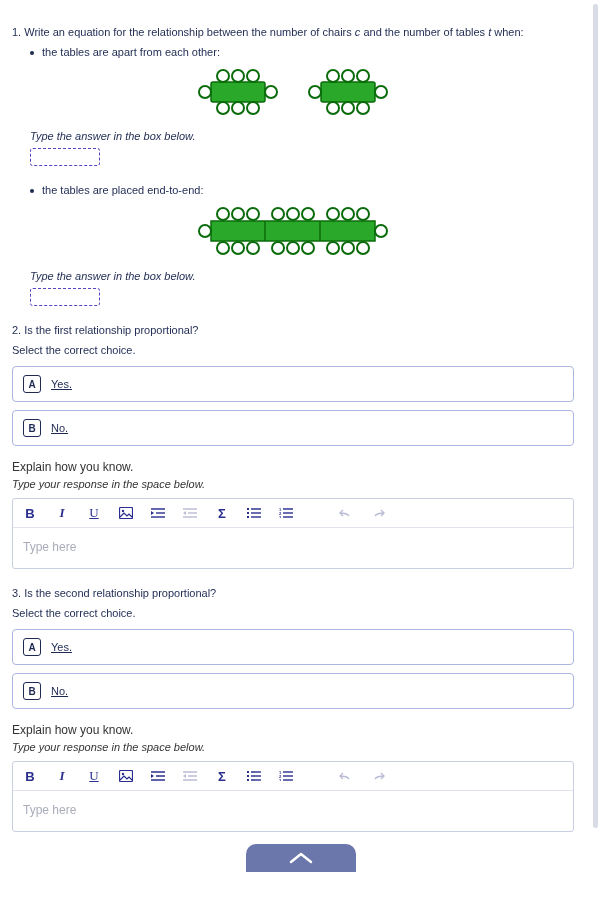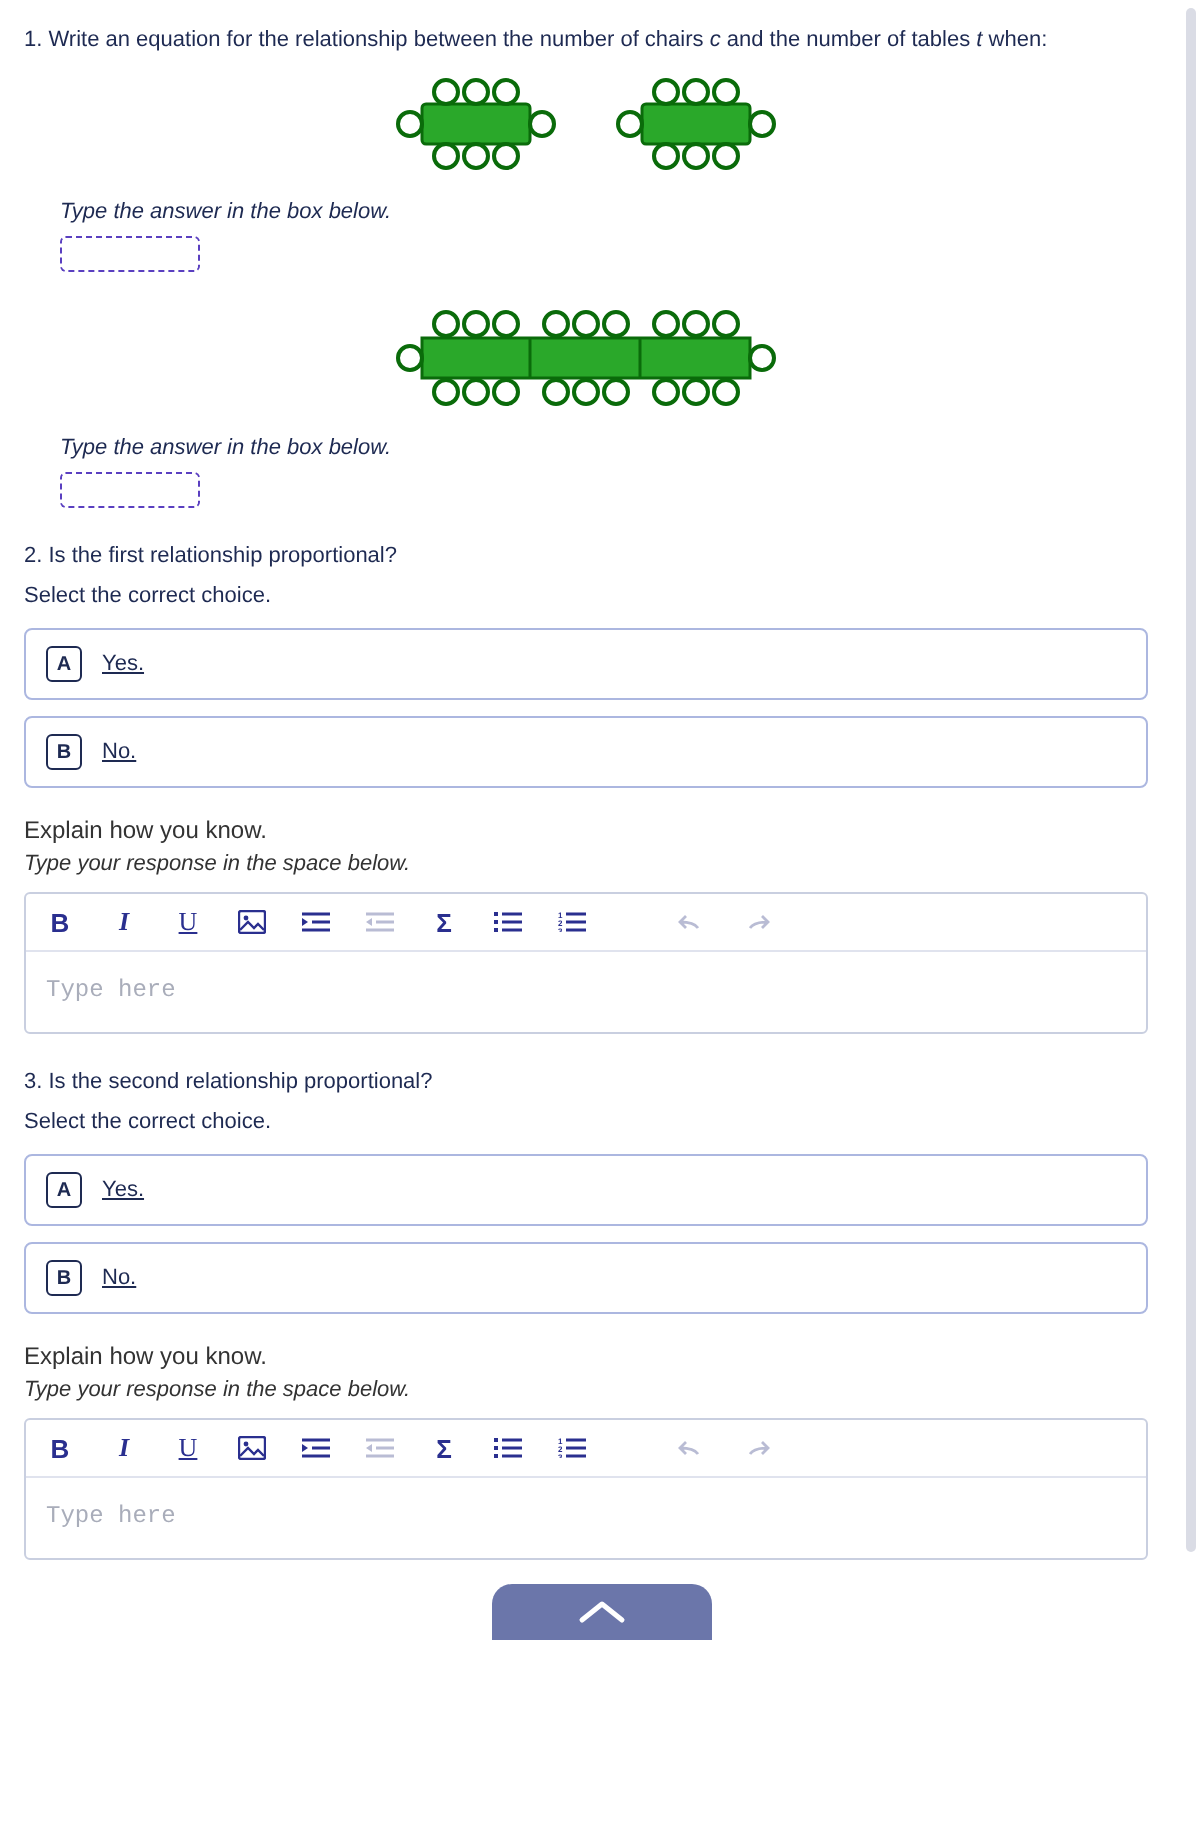--- a/index.html
+++ b/index.html
@@ -1,54 +1,58 @@
 <!DOCTYPE html>
 <html><head>
 <meta charset="utf-8">
 <style>
   * { box-sizing: border-box; margin: 0; padding: 0; }
   body { font-family: Arial, Helvetica, sans-serif; font-size: 11px; color: #1e2a52; background: #fff; width: 602px; position: relative; }
-  .page { padding: 8px 28px 40px 12px; }
+  .page { padding: 8px 28px 40px 12px; margin-top: 12px; }
   .q-text { color: #1e2a52; margin: 6px 0 8px 0; font-size: 11px; }
   .math-i { font-style: italic; }
   .bullet-row { display: flex; align-items: flex-start; margin: 4px 0 6px 18px; font-size: 11px; }
   .dot { width:4px; height:4px; border-radius:50%; background:#1e2a52; margin:5px 8px 0 0; flex-shrink:0; }
   .instr { font-size: 11px; margin: 10px 0 6px 18px; font-style: italic; }
   .answer-box { width: 70px; height: 18px; border: 1px dashed #5a3fc0; border-radius: 3px; margin: 0 0 14px 18px; background:#fff; }
   .figure { display:flex; justify-content:center; margin:6px 0 10px 0; }
   .select-instr { font-size: 11px; margin: 6px 0 10px 0; }
   .choice { border: 1px solid #acb7e0; border-radius: 4px; padding: 8px 10px; margin: 0 0 8px 0; display:flex; align-items:center; cursor:pointer; }
   .choice-letter { border:1.5px solid #1e2a52; border-radius:3px; width:18px; height:18px; display:flex; align-items:center; justify-content:center; font-size:10px; font-weight:600; color:#1e2a52; margin-right:10px; flex-shrink:0; }
   .choice-label { font-size:11px;text-decoration:underline; }
   .explain { font-size: 12px; margin: 14px 0 4px 0; color:#333; }
   .response-instr { font-size: 11px; margin: 0 0 8px 0; color:#333;font-style:italic; }
   .editor { border:1px solid #c9cfe0; border-radius:3px; overflow:hidden; }
   .toolbar { display:flex; align-items:center; padding:6px 10px; border-bottom:1px solid #e0e3ee; gap:18px; }
   .tb-btn { font-size:13px; color:#2a2f8f; cursor:pointer; font-weight:bold; display:flex; align-items:center; justify-content:center; min-width:14px; }
   .tb-btn.italic { font-style:italic; font-family:'Times New Roman',serif; font-weight:bold; }
   .tb-btn.underline { text-decoration:underline; font-family:'Times New Roman',serif; font-weight:normal; }
   .tb-btn.light { color:#b9bcd4; font-weight:normal; }
   .tb-sep { width:10px; }
-  .editor-body { padding:12px 10px 14px 10px; font-size:12px; color:#a9adba;font-family:Liberation Mono, monospace; }
+  .editor-body { padding:12px 10px 14px 10px; font-size:12px; color:#a9adba; }
   .scroll-arrow { position:absolute; left:50%; transform:translateX(-50%); bottom:0; width:110px; height:28px; background:#6b76aa; border-radius:10px 10px 0 0; display:flex; align-items:center; justify-content:center; }
   .scroll-arrow svg { width:26px; height:14px; }
   .side-line { position:absolute; right:4px; top:4px; bottom:44px; width:5px; background:#dadce5; border-radius:3px; }
   .svg-fig { display:block; }
 </style>
 </head>
 <body>
 
 <div class="side-line"></div>
 
 <div class="page">
 
   <div class="q-text">
     <span>1. Write an equation for the relationship between the number of chairs </span><span class="math-i">c</span><span> and the number of tables </span><span class="math-i">t</span><span> when:</span>
   </div>
 
+  <div class="bullet-row">
+    <div class="dot"></div>
+    <div>the tables are apart from each other:</div>
+  </div>
 
   <div class="figure">
     <svg class="svg-fig" width="200" height="56" viewBox="0 0 200 56">
       <g>
         <rect x="18" y="18" width="54" height="20" rx="2" fill="#2aa82a" stroke="#0a6b0a" stroke-width="1.5"></rect>
         <ellipse cx="30" cy="12" rx="6" ry="6" fill="none" stroke="#0a6b0a" stroke-width="2"></ellipse>
         <ellipse cx="45" cy="12" rx="6" ry="6" fill="none" stroke="#0a6b0a" stroke-width="2"></ellipse>
         <ellipse cx="60" cy="12" rx="6" ry="6" fill="none" stroke="#0a6b0a" stroke-width="2"></ellipse>
         <ellipse cx="30" cy="44" rx="6" ry="6" fill="none" stroke="#0a6b0a" stroke-width="2"></ellipse>
         <ellipse cx="45" cy="44" rx="6" ry="6" fill="none" stroke="#0a6b0a" stroke-width="2"></ellipse>
@@ -67,20 +71,24 @@
         <ellipse cx="60" cy="44" rx="6" ry="6" fill="none" stroke="#0a6b0a" stroke-width="2"></ellipse>
         <ellipse cx="12" cy="28" rx="6" ry="6" fill="none" stroke="#0a6b0a" stroke-width="2"></ellipse>
         <ellipse cx="78" cy="28" rx="6" ry="6" fill="none" stroke="#0a6b0a" stroke-width="2"></ellipse>
       </g>
     </svg>
   </div>
 
   <div class="instr">Type the answer in the box below.</div>
   <div class="answer-box"></div>
 
+  <div class="bullet-row" style="margin-top:18px">
+    <div class="dot"></div>
+    <div>the tables are placed end-to-end:</div>
+  </div>
 
   <div class="figure">
     <svg class="svg-fig" width="200" height="58" viewBox="0 0 200 58">
       <rect x="18" y="19" width="164" height="20" fill="#2aa82a" stroke="#0a6b0a" stroke-width="1.5"></rect>
       <line x1="72" y1="19" x2="72" y2="39" stroke="#0a6b0a" stroke-width="1.5"></line>
       <line x1="127" y1="19" x2="127" y2="39" stroke="#0a6b0a" stroke-width="1.5"></line>
       <ellipse cx="12" cy="29" rx="6" ry="6" fill="none" stroke="#0a6b0a" stroke-width="2"></ellipse>
       <ellipse cx="188" cy="29" rx="6" ry="6" fill="none" stroke="#0a6b0a" stroke-width="2"></ellipse>
       <g>
         <ellipse cx="30" cy="12" rx="6" ry="6" fill="none" stroke="#0a6b0a" stroke-width="2"></ellipse>

